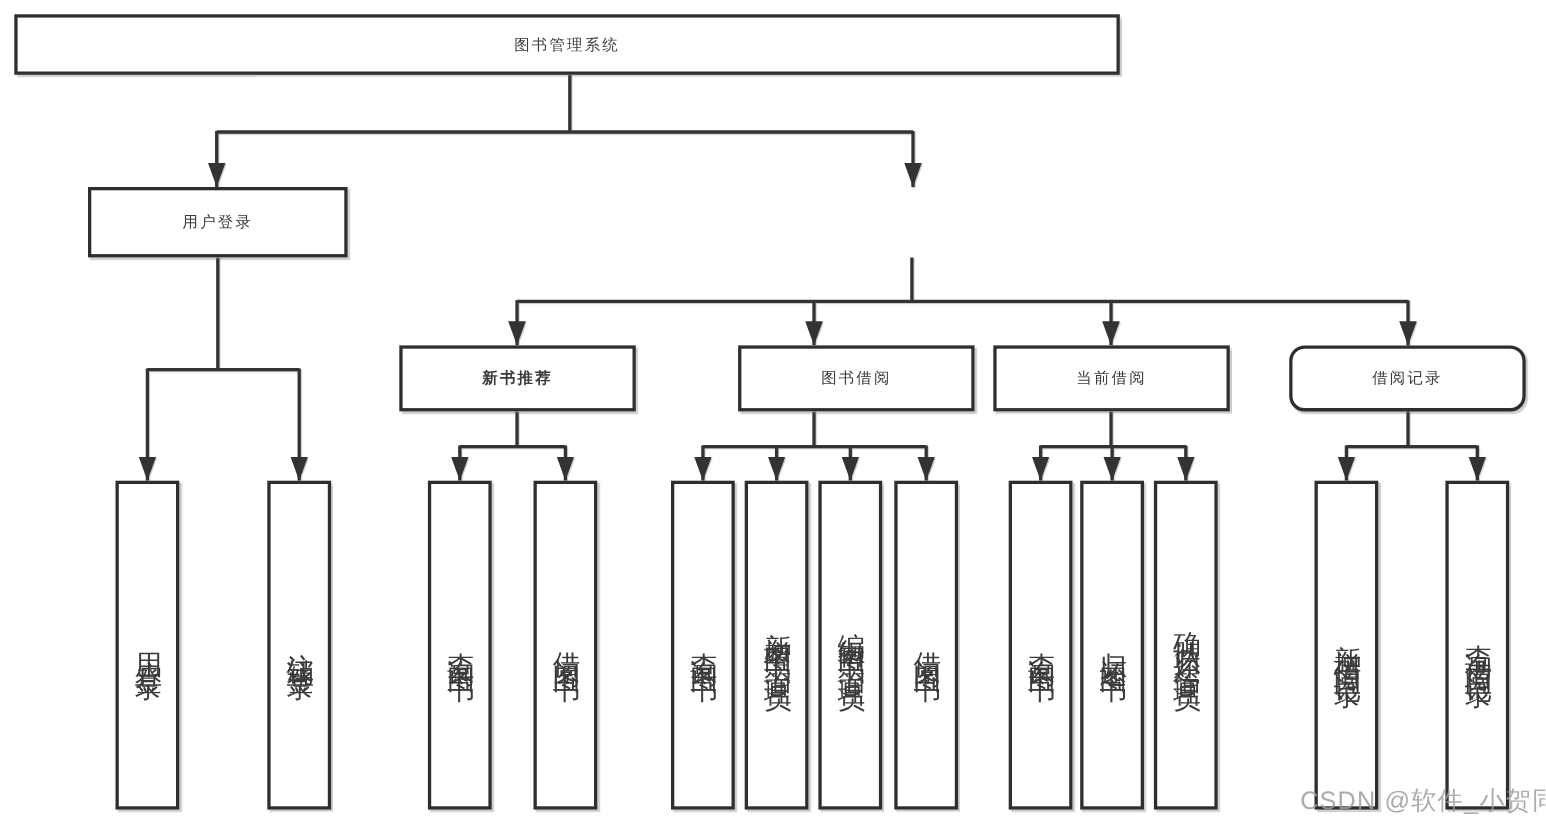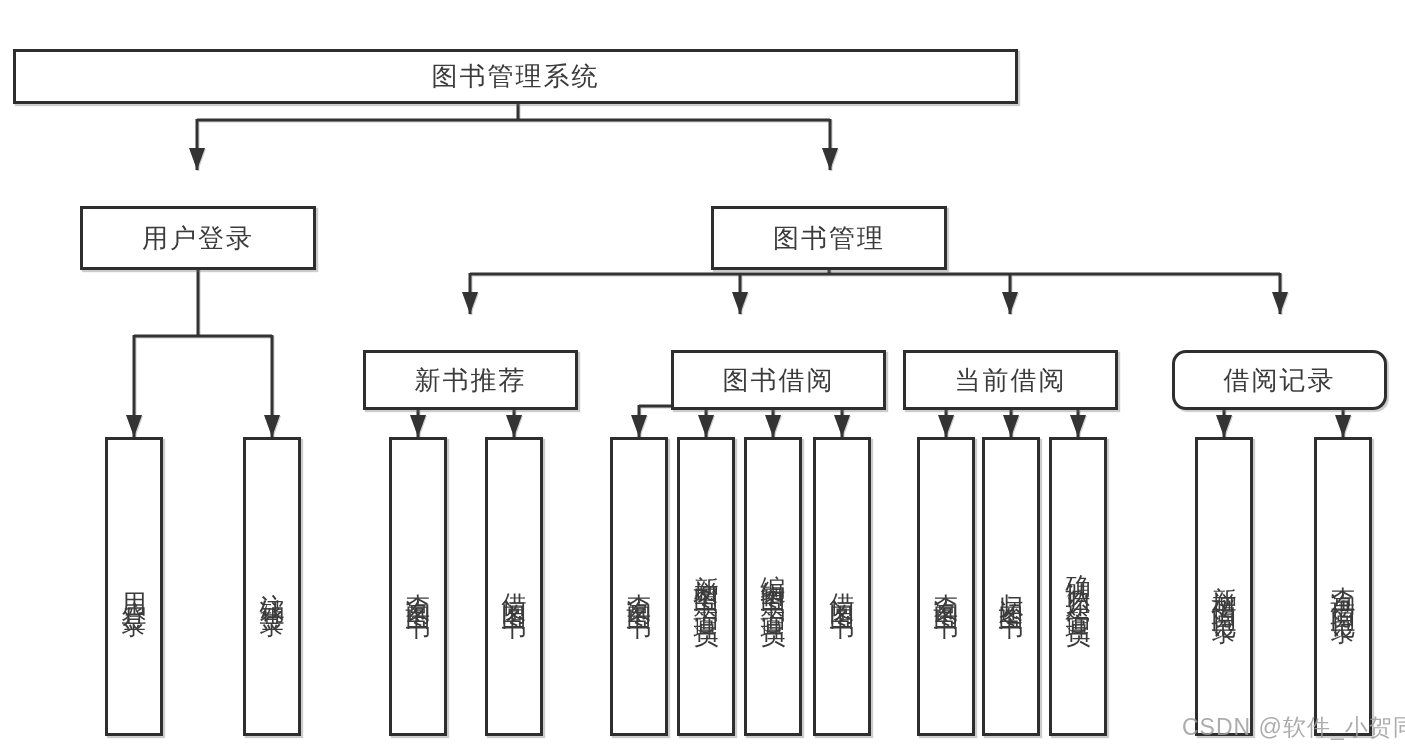--- a/index.html
+++ b/index.html
@@ -3,29 +3,29 @@
 <meta charset="utf-8">
 <style>
   html,body{margin:0;padding:0;background:#ffffff;}
   body{font-family:"Liberation Sans","DejaVu Sans",sans-serif;}
   #canvas{position:relative;width:1405px;height:747px;background:#ffffff;overflow:hidden;}
   #wires{position:absolute;left:0;top:0;width:1405px;height:747px;
          filter:drop-shadow(1.5px 1.5px 0px rgba(110,110,110,0.35));}
   .node{position:absolute;box-sizing:border-box;background:#ffffff;
         border:3px solid #2e2e2e;display:flex;align-items:center;justify-content:center;
         color:#3b3b3b;box-shadow:2px 2px 1px rgba(110,110,110,0.35);}
-  .hnode{font-size:26px;letter-spacing:2px;margin-top:36px;}
+  .hnode{font-size:14px;letter-spacing:2px;}
   .vnode{top:437px;width:58px;height:299px;}
   .vtext{writing-mode:vertical-rl;text-orientation:mixed;font-size:25px;
          letter-spacing:7px;color:#3b3b3b;line-height:1;}
   
   .p-root{left:13px;top:13px;width:1005px;height:55px;}
   .p-userlogin{left:80px;top:170px;width:236px;height:64px;}
   .p-bookmgmt{left:711px;top:170px;width:236px;height:64px;}
-  .p-newbook{left:363px;top:314px;width:215px;height:60px;}
+  .p-newbook{left:363px;top:314px;width:215px;height:60px;font-weight:bold;}
   .p-bookborrow{left:671px;top:314px;width:215px;height:60px;}
   .p-currentborrow{left:903px;top:314px;width:215px;height:60px;font-family:Liberation Mono, monospace;}
   .p-borrowrecord{left:1172px;top:314px;width:215px;height:60px;border-radius:14px;}
   
   .p-v1{left:105px}.p-v2{left:243px}.p-v3{left:389px}.p-v4{left:485px}
   .p-v5{left:610px}.p-v6{left:677px}.p-v7{left:744px}.p-v8{left:813px}
   .p-v9{left:917px}.p-v10{left:982px}.p-v11{left:1049px}
   .p-v12{left:1195px}.p-v13{left:1314px}
   .watermark{position:absolute;left:1182px;top:712px;font-size:23px;
              color:rgba(158,158,158,0.85);letter-spacing:1px;white-space:nowrap;z-index:5;}
@@ -95,21 +95,20 @@
         <path d="M1224 406 H1343"></path>
         <line x1="1224" y1="405" x2="1224" y2="437" marker-end="url(#arrow)"></line>
         <line x1="1343" y1="405" x2="1343" y2="437" marker-end="url(#arrow)"></line>
       </g>
     </g>
   </svg>
 
   <div class="node hnode p-root">图书管理系统</div>
 
   <div class="node hnode p-userlogin">用户登录</div>
-  <div class="node hnode p-bookmgmt">图书管理</div>
 
   <div class="node hnode p-newbook">新书推荐</div>
   <div class="node hnode p-bookborrow">图书借阅</div>
   <div class="node hnode p-currentborrow">当前借阅</div>
   <div class="node hnode p-borrowrecord">借阅记录</div>
 
   <div class="node vnode p-v1">
     <span class="vtext">用户登录</span>
   </div>
   <div class="node vnode p-v2">

